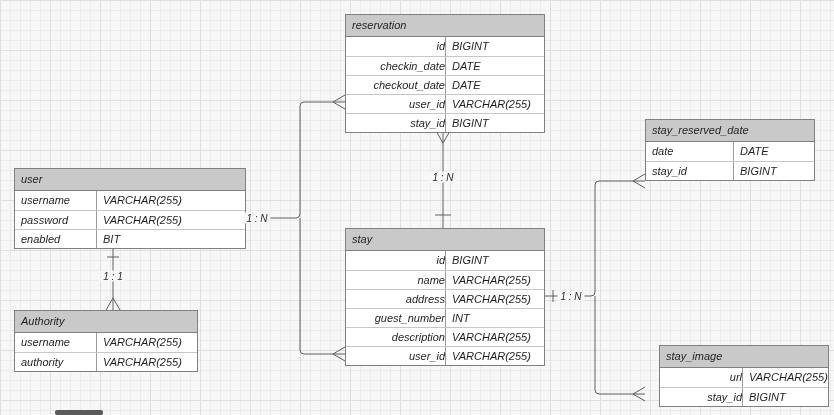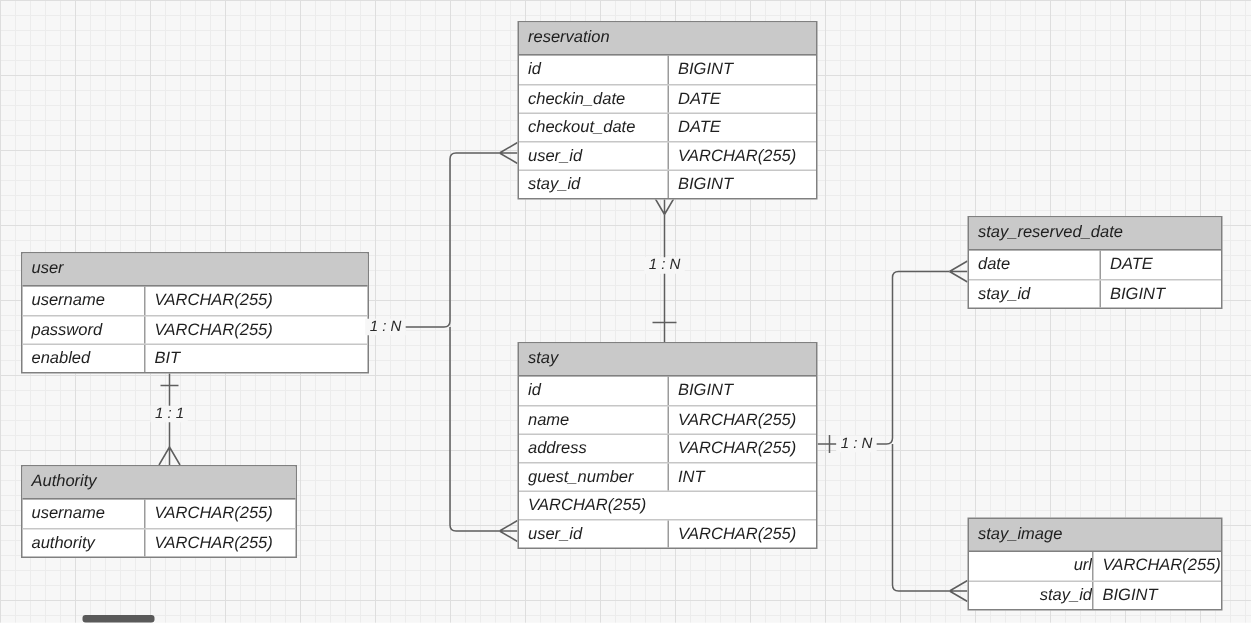--- a/index.html
+++ b/index.html
@@ -27,21 +27,21 @@
   .entity .hd {
     background: #c9c9c9; border-bottom: 1px solid #808080;
     height: 21px; line-height: 21px; padding-left: 6px;
     white-space: nowrap; overflow: hidden;
   }
   .entity .rw { display: flex; height: 19px; line-height: 18px; box-sizing: border-box; }
   .entity .rw + .rw { border-top: 1px solid #c6c6c6; }
   .entity .cell { padding-left: 6px; white-space: nowrap; overflow: hidden; box-sizing: border-box; }
   .entity .nm { border-right: 1px solid #9b9b9b; flex: 0 0 auto; }
   .entity .tp { flex: 1 1 auto; }
-  .w100 .nm { width: 100px; }
+  .w100 .nm { width: 100px; text-align: right; }
   .w82  .nm { width: 82px; }
   .w88  .nm { width: 88px; }
   .w83  .nm { width: 83px; text-align: right; }
 
   .rel-label {
     position: absolute; transform: translate(-50%, -50%);
     font-size: 10px; font-style: italic; color: #2a2a2a;
     background: #f7f7f7; padding: 0 3px; white-space: nowrap;
   }
   .scroll-thumb {
@@ -140,41 +140,42 @@
     </div>
     <div class="rw">
       <div class="cell nm">address</div>
       <div class="cell tp">VARCHAR(255)</div>
     </div>
     <div class="rw">
       <div class="cell nm">guest_number</div>
       <div class="cell tp">INT</div>
     </div>
     <div class="rw">
+      <div class="cell nm">description</div>
       <div class="cell tp">VARCHAR(255)</div>
     </div>
     <div class="rw">
       <div class="cell nm">user_id</div>
       <div class="cell tp">VARCHAR(255)</div>
     </div>
   </div>
 
-  <div class="entity w88" style="left:645px; top:144px; width:170px;">
+  <div class="entity w88" style="left:645px; top:119px; width:170px;">
     <div class="hd">stay_reserved_date</div>
     <div class="rw">
       <div class="cell nm">date</div>
       <div class="cell tp">DATE</div>
     </div>
     <div class="rw">
       <div class="cell nm">stay_id</div>
       <div class="cell tp">BIGINT</div>
     </div>
   </div>
 
-  <div class="entity w83" style="left:645px; top:345px; width:170px;">
+  <div class="entity w83" style="left:659px; top:345px; width:170px;">
     <div class="hd">stay_image</div>
     <div class="rw">
       <div class="cell nm">url</div>
       <div class="cell tp">VARCHAR(255)</div>
     </div>
     <div class="rw">
       <div class="cell nm">stay_id</div>
       <div class="cell tp">BIGINT</div>
     </div>
   </div>

